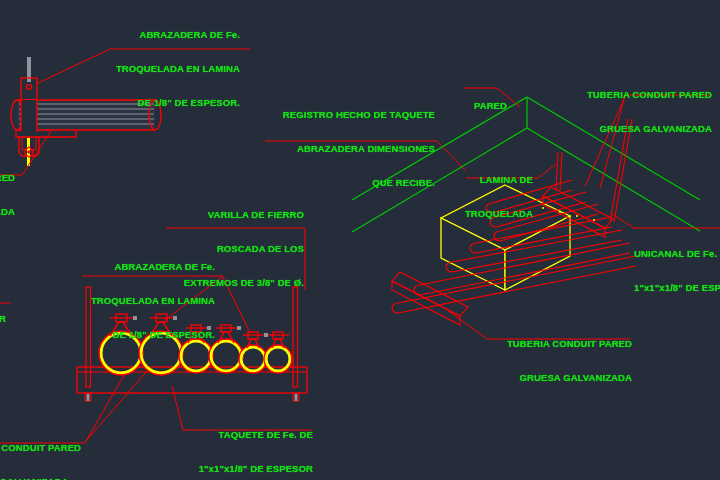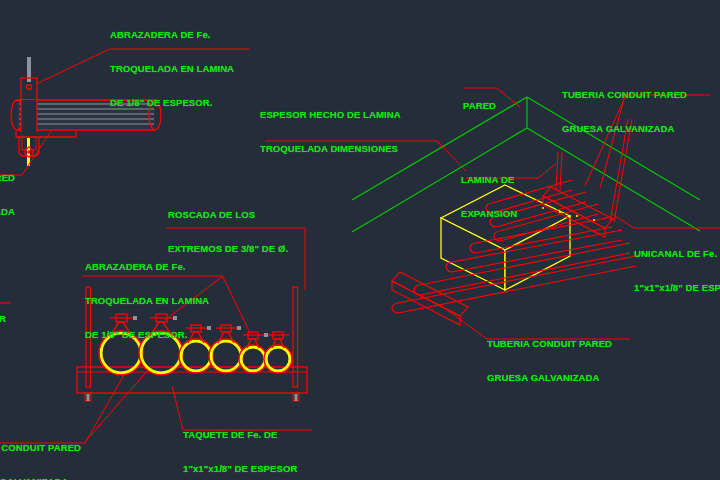--- a/index.html
+++ b/index.html
@@ -26,21 +26,21 @@
     position: absolute;
     color: #15e015;
     font-family: "Liberation Sans", sans-serif;
     font-size: 9.5px;
     font-weight: bold;
     line-height: 11.2px;
     letter-spacing: 0.1px;
     white-space: pre;
     text-shadow: 0 0 1px #15e015;
   }
-  .lbl.ctr { text-align: left; }
+  .lbl.ctr { text-align: right; }
   .lbl.lft { text-align: left; }
   .lbl.rgt { text-align: right; }
 </style>
 </head>
 <body>
 
 <div id="canvas-root">
 
   <svg id="cad-svg" viewBox="0 0 720 480">
 
@@ -264,44 +264,46 @@
     <div>TROQUELADA EN LAMINA</div>
     <div>DE 1/8" DE ESPESOR.</div>
   </div>
 
   <div class="lbl rgt" style="left:-110px; top:150px; width:125px;">
     <div>TUBERIA CONDUIT PARED</div>
     <div>GRUESA GALVANIZADA</div>
   </div>
 
   <div class="lbl ctr" style="left:260px; top:87px; width:175px;">
-    <div>ESPESOR HECHO DE LAMINA</div>
-    <div>TROQUELADA DIMENSIONES</div>
+    <div>REGISTRO HECHO DE TAQUETE</div>
+    <div>ABRAZADERA DIMENSIONES</div>
+    <div>QUE RECIBE.</div>
   </div>
 
   <div class="lbl ctr" style="left:463px; top:78px; width:44px;">
     <div>PARED</div>
   </div>
 
   <div class="lbl ctr" style="left:562px; top:67px; width:150px;">
     <div>TUBERIA CONDUIT PARED</div>
     <div>GRUESA GALVANIZADA</div>
   </div>
 
   <div class="lbl ctr" style="left:461px; top:152px; width:72px;">
     <div>LAMINA DE</div>
-    <div>EXPANSION</div>
+    <div>TROQUELADA</div>
   </div>
 
   <div class="lbl lft" style="left:634px; top:226px; width:150px;">
     <div>UNICANAL DE Fe.</div>
     <div>1"x1"x1/8" DE ESPESOR</div>
   </div>
 
   <div class="lbl ctr" style="left:168px; top:187px; width:136px;">
+    <div>VARILLA DE FIERRO</div>
     <div>ROSCADA DE LOS</div>
     <div>EXTREMOS DE 3/8" DE Ø.</div>
   </div>
 
   <div class="lbl ctr" style="left:85px; top:239px; width:130px;">
     <div>ABRAZADERA DE Fe.</div>
     <div>TROQUELADA EN LAMINA</div>
     <div>DE 1/8" DE ESPESOR.</div>
   </div>
 

